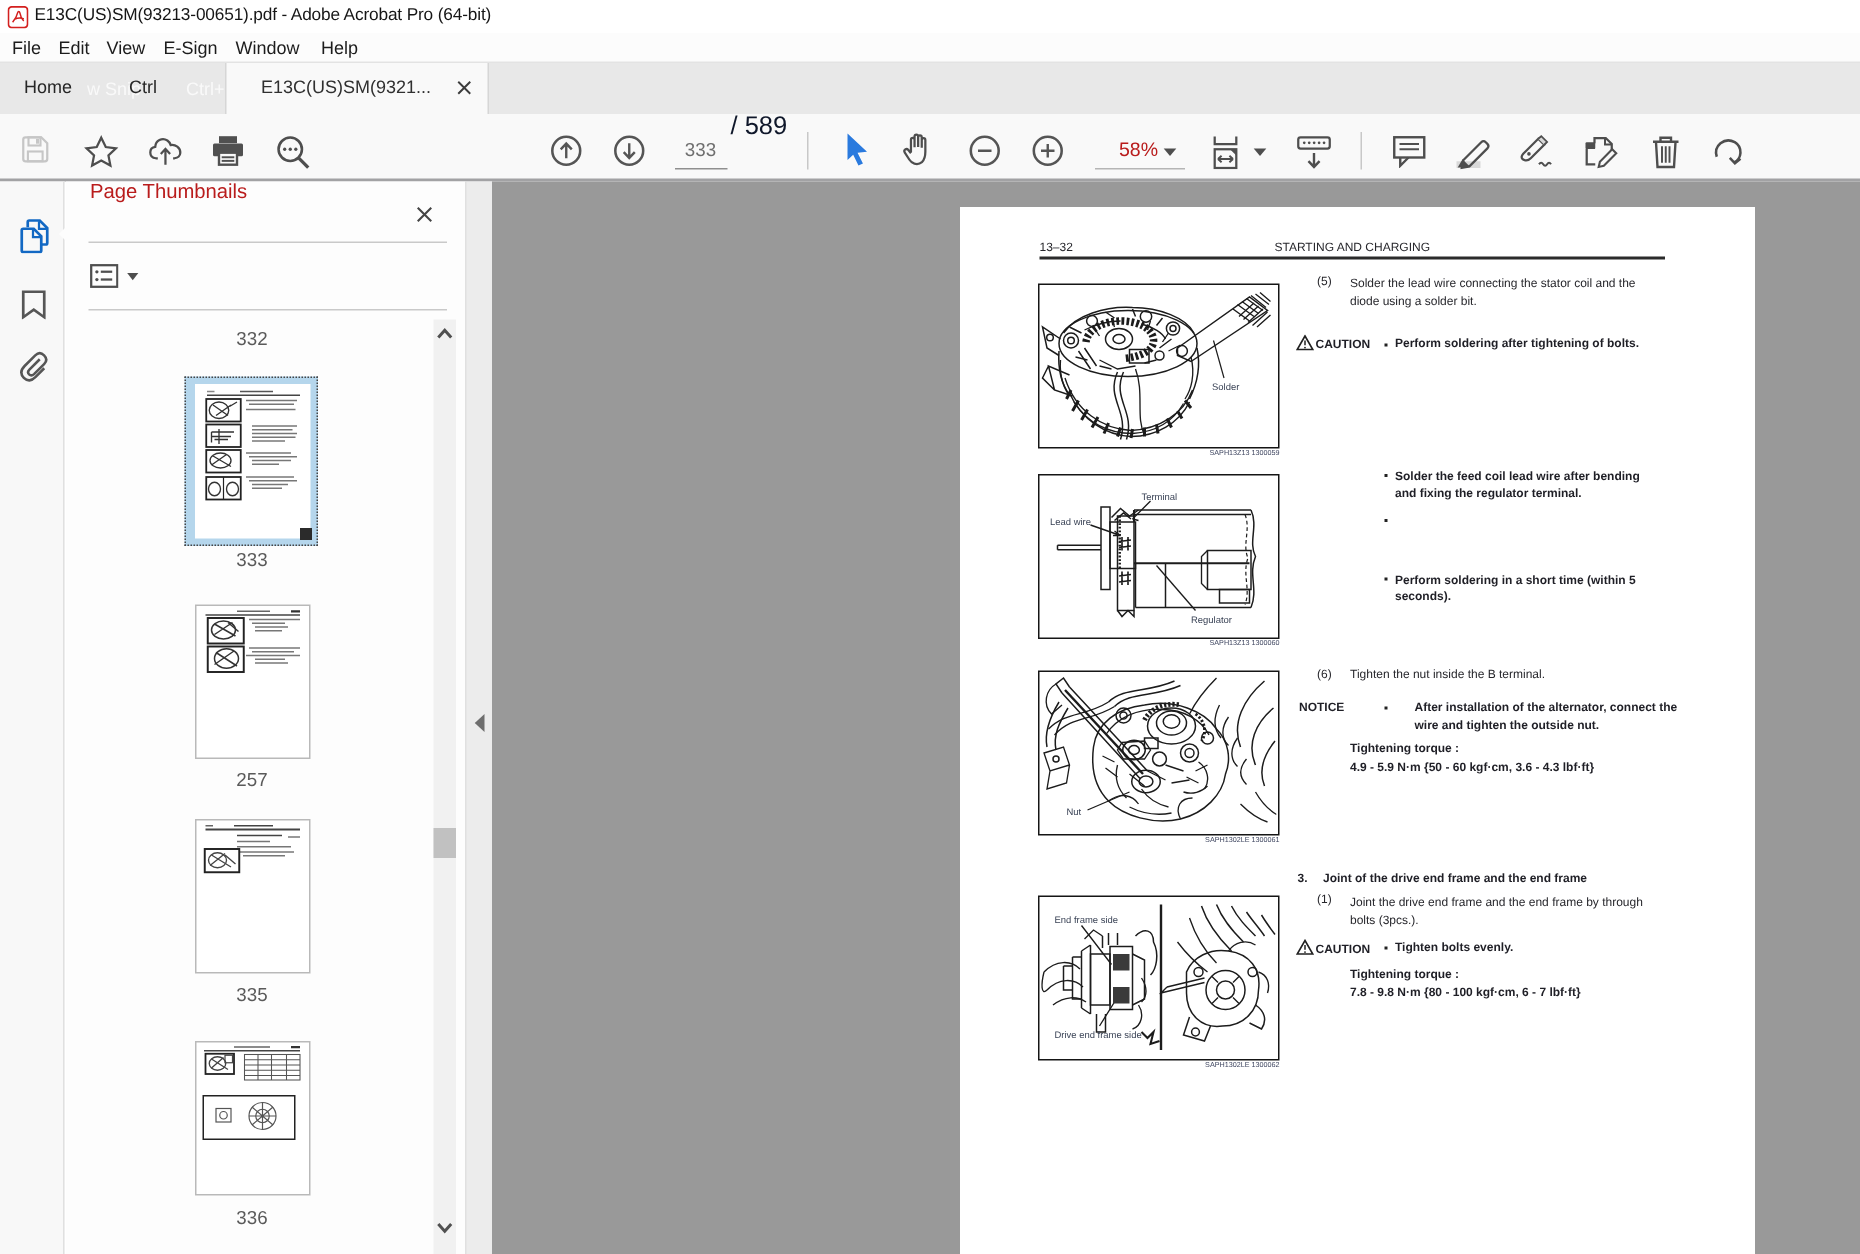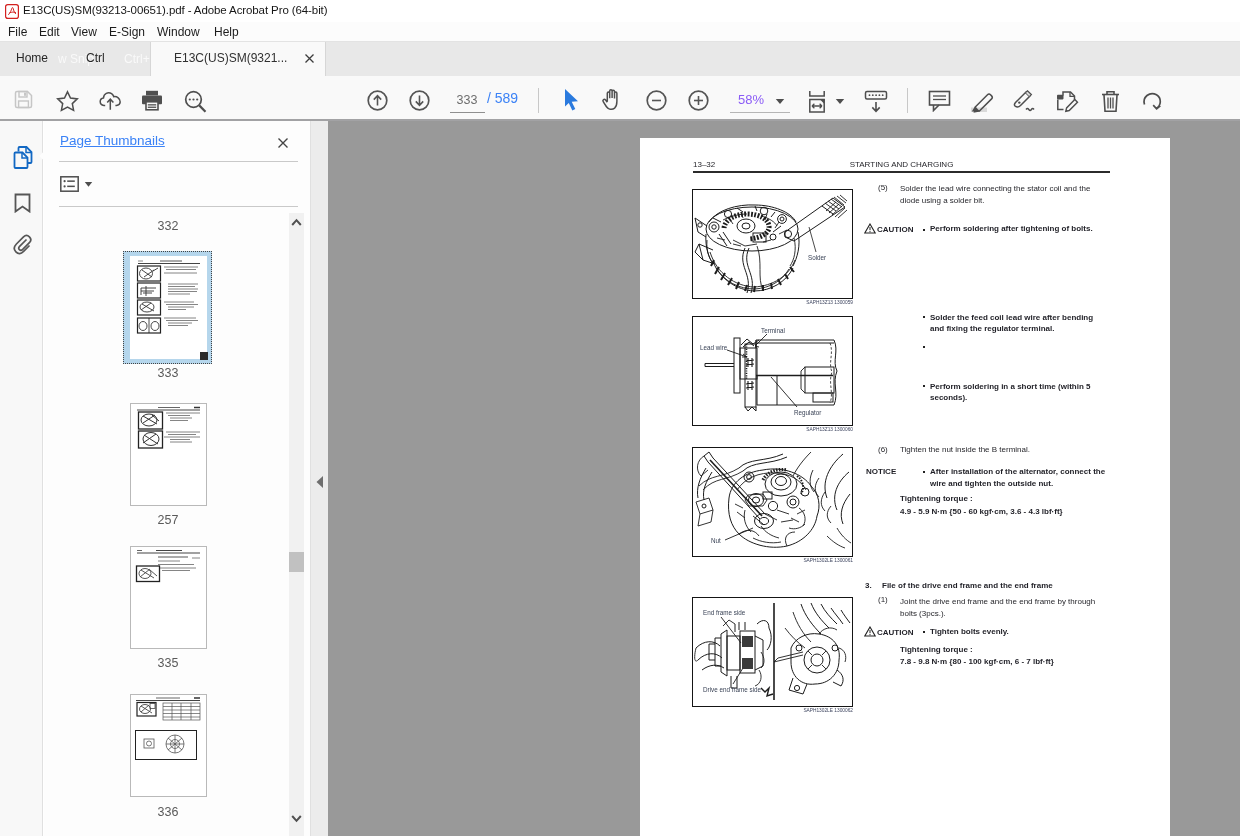--- a/index.html
+++ b/index.html
@@ -15,21 +15,21 @@
   .ghost { position:absolute; font-size:12px; color:rgba(255,255,255,0.75); }
   .tabtxt { position:absolute; top:51px; font-size:12px; color:#262626; }
   #activetab { position:absolute; left:150px; top:42px; width:176px; height:34px; background:#f9f9f9; border-left:1px solid #d6d6d6; border-right:1px solid #d6d6d6; }
   #toolbar { left:0; top:76px; width:1240px; height:45px; background:#f9f9f9; border-bottom:2px solid #a2a2a4; }
   .ti { position:absolute; top:90px; }
   .tsep { position:absolute; top:88px; width:1px; height:25px; background:#c8c8c8; }
   
   #sidebar { left:0; top:121px; width:43px; height:715px; background:#f8f8f8; border-right:1px solid #e0e0e0; }
   
   #panel { left:44px; top:121px; width:266px; height:715px; background:#fdfdfd; }
-  #paneltitle { left:60px; top:133px; font-size:13.5px; color:#3b82f6;text-decoration:underline; }
+  #paneltitle { left:60px; top:120px; font-size:13.5px; color:#b91c1c; }
   .prule { position:absolute; left:59px; width:239px; height:1px; background:#c9c9c9; }
   
   #splitter { left:310px; top:121px; width:18px; height:715px; background:#ececec; border-left:1px solid #e0e0e0;}
   #docarea { left:328px; top:121px; width:912px; height:715px; background:#999999; }
   #page { left:640px; top:138px; width:530px; height:826px; background:#ffffff; }
   
   .pt  { position:absolute; font-size:8px;  color:#27272c; white-space:nowrap; }
   .ptb { position:absolute; font-size:8px;  color:#1f1f26; font-weight:bold; white-space:nowrap; }
   .lh  { line-height:11.6px; }
   .fig { position:absolute; left:52px; width:161px; height:110px; border:1.5px solid #151515; background:#fff; }
@@ -106,21 +106,21 @@
   <path d="M10.5 15.5 L10.5 6.5 M6.8 9.6 L10.5 5.7 L14.2 9.6" fill="none" stroke="#555" stroke-width="1.6"></path>
 </svg>
 
 <svg class="ti" style="left:409px" width="21" height="21" viewBox="0 0 21 21">
   <circle cx="10.5" cy="10.5" r="9.3" fill="none" stroke="#555" stroke-width="1.7"></circle>
   <path d="M10.5 5.5 L10.5 14.5 M6.8 11.4 L10.5 15.3 L14.2 11.4" fill="none" stroke="#555" stroke-width="1.6"></path>
 </svg>
 
 <div class="abs" style="left:450px;top:93px;width:34px;text-align:center;font-size:12.5px;color:#6e6e6e">333</div>
 <div class="abs" style="left:450px;top:112px;width:35px;height:1px;background:#8f8f8f"></div>
-<div class="abs" style="left:487px;top:90px;font-size:14px;color:#3b82f6">/ 589</div>
+<div class="abs" style="left:487px;top:74px;font-size:17px;color:#0f172a">/ 589</div>
 <div class="tsep" style="left:538px"></div>
 
 <svg class="ti" style="left:563px;top:88px" width="17" height="23" viewBox="0 0 17 23">
   <path d="M2 1 L15 13.2 L8.7 13.8 L12.3 21 L9.3 22.4 L5.8 15.1 L2 18.6 Z" fill="#2a7ade"></path>
 </svg>
 
 <svg class="ti" style="left:601px;top:88px" width="21" height="23" viewBox="0 0 21 23">
   <path d="M6.3,13.5 L6.3,5.2 Q6.3,3.9 7.5,3.9 Q8.7,3.9 8.7,5.2 L8.7,10.2 M8.7,5.2 L8.7,3 Q8.7,1.7 9.9,1.7 Q11.1,1.7 11.1,3 L11.1,10 M11.1,3.6 Q11.1,2.3 12.3,2.3 Q13.5,2.3 13.5,3.6 L13.5,10.5 M13.5,5.4 Q13.5,4.1 14.7,4.1 Q15.9,4.1 15.9,5.4 L15.9,13.2 Q15.9,18 13.6,20.1 Q11.5,21.9 8.6,21.1 Q6.6,20.5 5.3,18.5 L2.2,13.7 Q1.4,12.4 2.5,11.6 Q3.6,10.9 4.6,12 L6.3,14.2" fill="none" stroke="#4e4e4e" stroke-width="1.5"></path>
 </svg>
 
@@ -128,21 +128,21 @@
   <circle cx="10.5" cy="10.5" r="9.3" fill="none" stroke="#555" stroke-width="1.7"></circle>
   <line x1="6" y1="10.5" x2="15" y2="10.5" stroke="#555" stroke-width="1.6"></line>
 </svg>
 
 <svg class="ti" style="left:688px" width="21" height="21" viewBox="0 0 21 21">
   <circle cx="10.5" cy="10.5" r="9.3" fill="none" stroke="#555" stroke-width="1.7"></circle>
   <line x1="6" y1="10.5" x2="15" y2="10.5" stroke="#555" stroke-width="1.6"></line>
   <line x1="10.5" y1="6" x2="10.5" y2="15" stroke="#555" stroke-width="1.6"></line>
 </svg>
 
-<div class="abs" style="left:730px;top:92px;width:42px;text-align:center;font-size:13px;color:#8b5cf6">58%</div>
+<div class="abs" style="left:730px;top:92px;width:42px;text-align:right;font-size:13px;color:#b91c1c">58%</div>
 <svg class="abs" style="left:775px;top:98px" width="10" height="7" viewBox="0 0 10 7">
     <path d="M0.8 1 L5 6 L9.2 1 Z" fill="#4e4e4e"></path>
   </svg>
 <div class="abs" style="left:730px;top:112px;width:60px;height:1px;background:#b5b5b5"></div>
 
 <svg class="ti" style="left:808px" width="24" height="23" viewBox="0 0 24 23">
   <path d="M1.8 1 L1.8 6 L16.2 6 L16.2 1" fill="none" stroke="#4e4e4e" stroke-width="1.5"></path>
   <rect x="1.8" y="9.5" width="14.4" height="12.5" fill="none" stroke="#4e4e4e" stroke-width="1.5"></rect>
   <path d="M12 9.5 L16.2 13.7 L16.2 9.5 Z" fill="#4e4e4e"></path>
   <path d="M4 16 L14 16 M4 16 L6.4 13.8 M4 16 L6.4 18.2 M14 16 L11.6 13.8 M14 16 L11.6 18.2" fill="none" stroke="#4e4e4e" stroke-width="1.3"></path>
@@ -605,26 +605,26 @@
   <div class="abs" style="left:282.5px;top:178px;width:2px;height:2px;background:#222"></div>
   <div class="ptb lh" style="left:290px;top:173.5px">Solder the feed coil lead wire after bending<br>and fixing the regulator terminal.</div>
   <div class="abs" style="left:282.5px;top:208px;width:2px;height:2px;background:#222"></div>
   <div class="abs" style="left:282.5px;top:247px;width:2px;height:2px;background:#222"></div>
   <div class="ptb lh" style="left:290px;top:242.5px">Perform soldering in a short time (within 5<br>seconds).</div>
 
   <div class="pt" style="left:238px;top:307px">(6)</div>
   <div class="pt" style="left:260px;top:307px">Tighten the nut inside the B terminal.</div>
   <div class="ptb" style="left:226px;top:329px">NOTICE</div>
   <div class="abs" style="left:282.5px;top:332.5px;width:2px;height:2px;background:#222"></div>
-  <div class="ptb lh" style="left:290px;top:328px">After installation of the alternator, connect the<br>wire and tighten the outside nut.</div>
+  <div class="ptb lh" style="left:303px;top:328px">After installation of the alternator, connect the<br>wire and tighten the outside nut.</div>
   <div class="ptb" style="left:260px;top:356px">Tightening torque :</div>
   <div class="ptb" style="left:260px;top:368.5px">4.9 - 5.9 N·m {50 - 60 kgf·cm, 3.6 - 4.3 lbf·ft}</div>
 
   <div class="ptb" style="left:225px;top:443px">3.</div>
-  <div class="ptb" style="left:242px;top:443px">File of the drive end frame and the end frame</div>
+  <div class="ptb" style="left:242px;top:443px">Joint of the drive end frame and the end frame</div>
   <div class="pt" style="left:238px;top:456.5px">(1)</div>
   <div class="pt lh" style="left:260px;top:458px">Joint the drive end frame and the end frame by through<br>bolts (3pcs.).</div>
   <svg class="abs" style="left:224px;top:487.5px" width="12" height="11" viewBox="0 0 12 11">
       <path d="M6 1 L11.2 10 L0.8 10 Z" fill="none" stroke="#222" stroke-width="1.1"></path>
       <path d="M6 4 L6 7.2" stroke="#222" stroke-width="1"></path>
       <circle cx="6" cy="8.7" r="0.6" fill="#222"></circle>
     </svg>
   <div class="ptb" style="left:237px;top:489.5px">CAUTION</div>
   <div class="abs" style="left:282.5px;top:493px;width:2px;height:2px;background:#222"></div>
   <div class="ptb" style="left:290px;top:488.5px">Tighten bolts evenly.</div>

